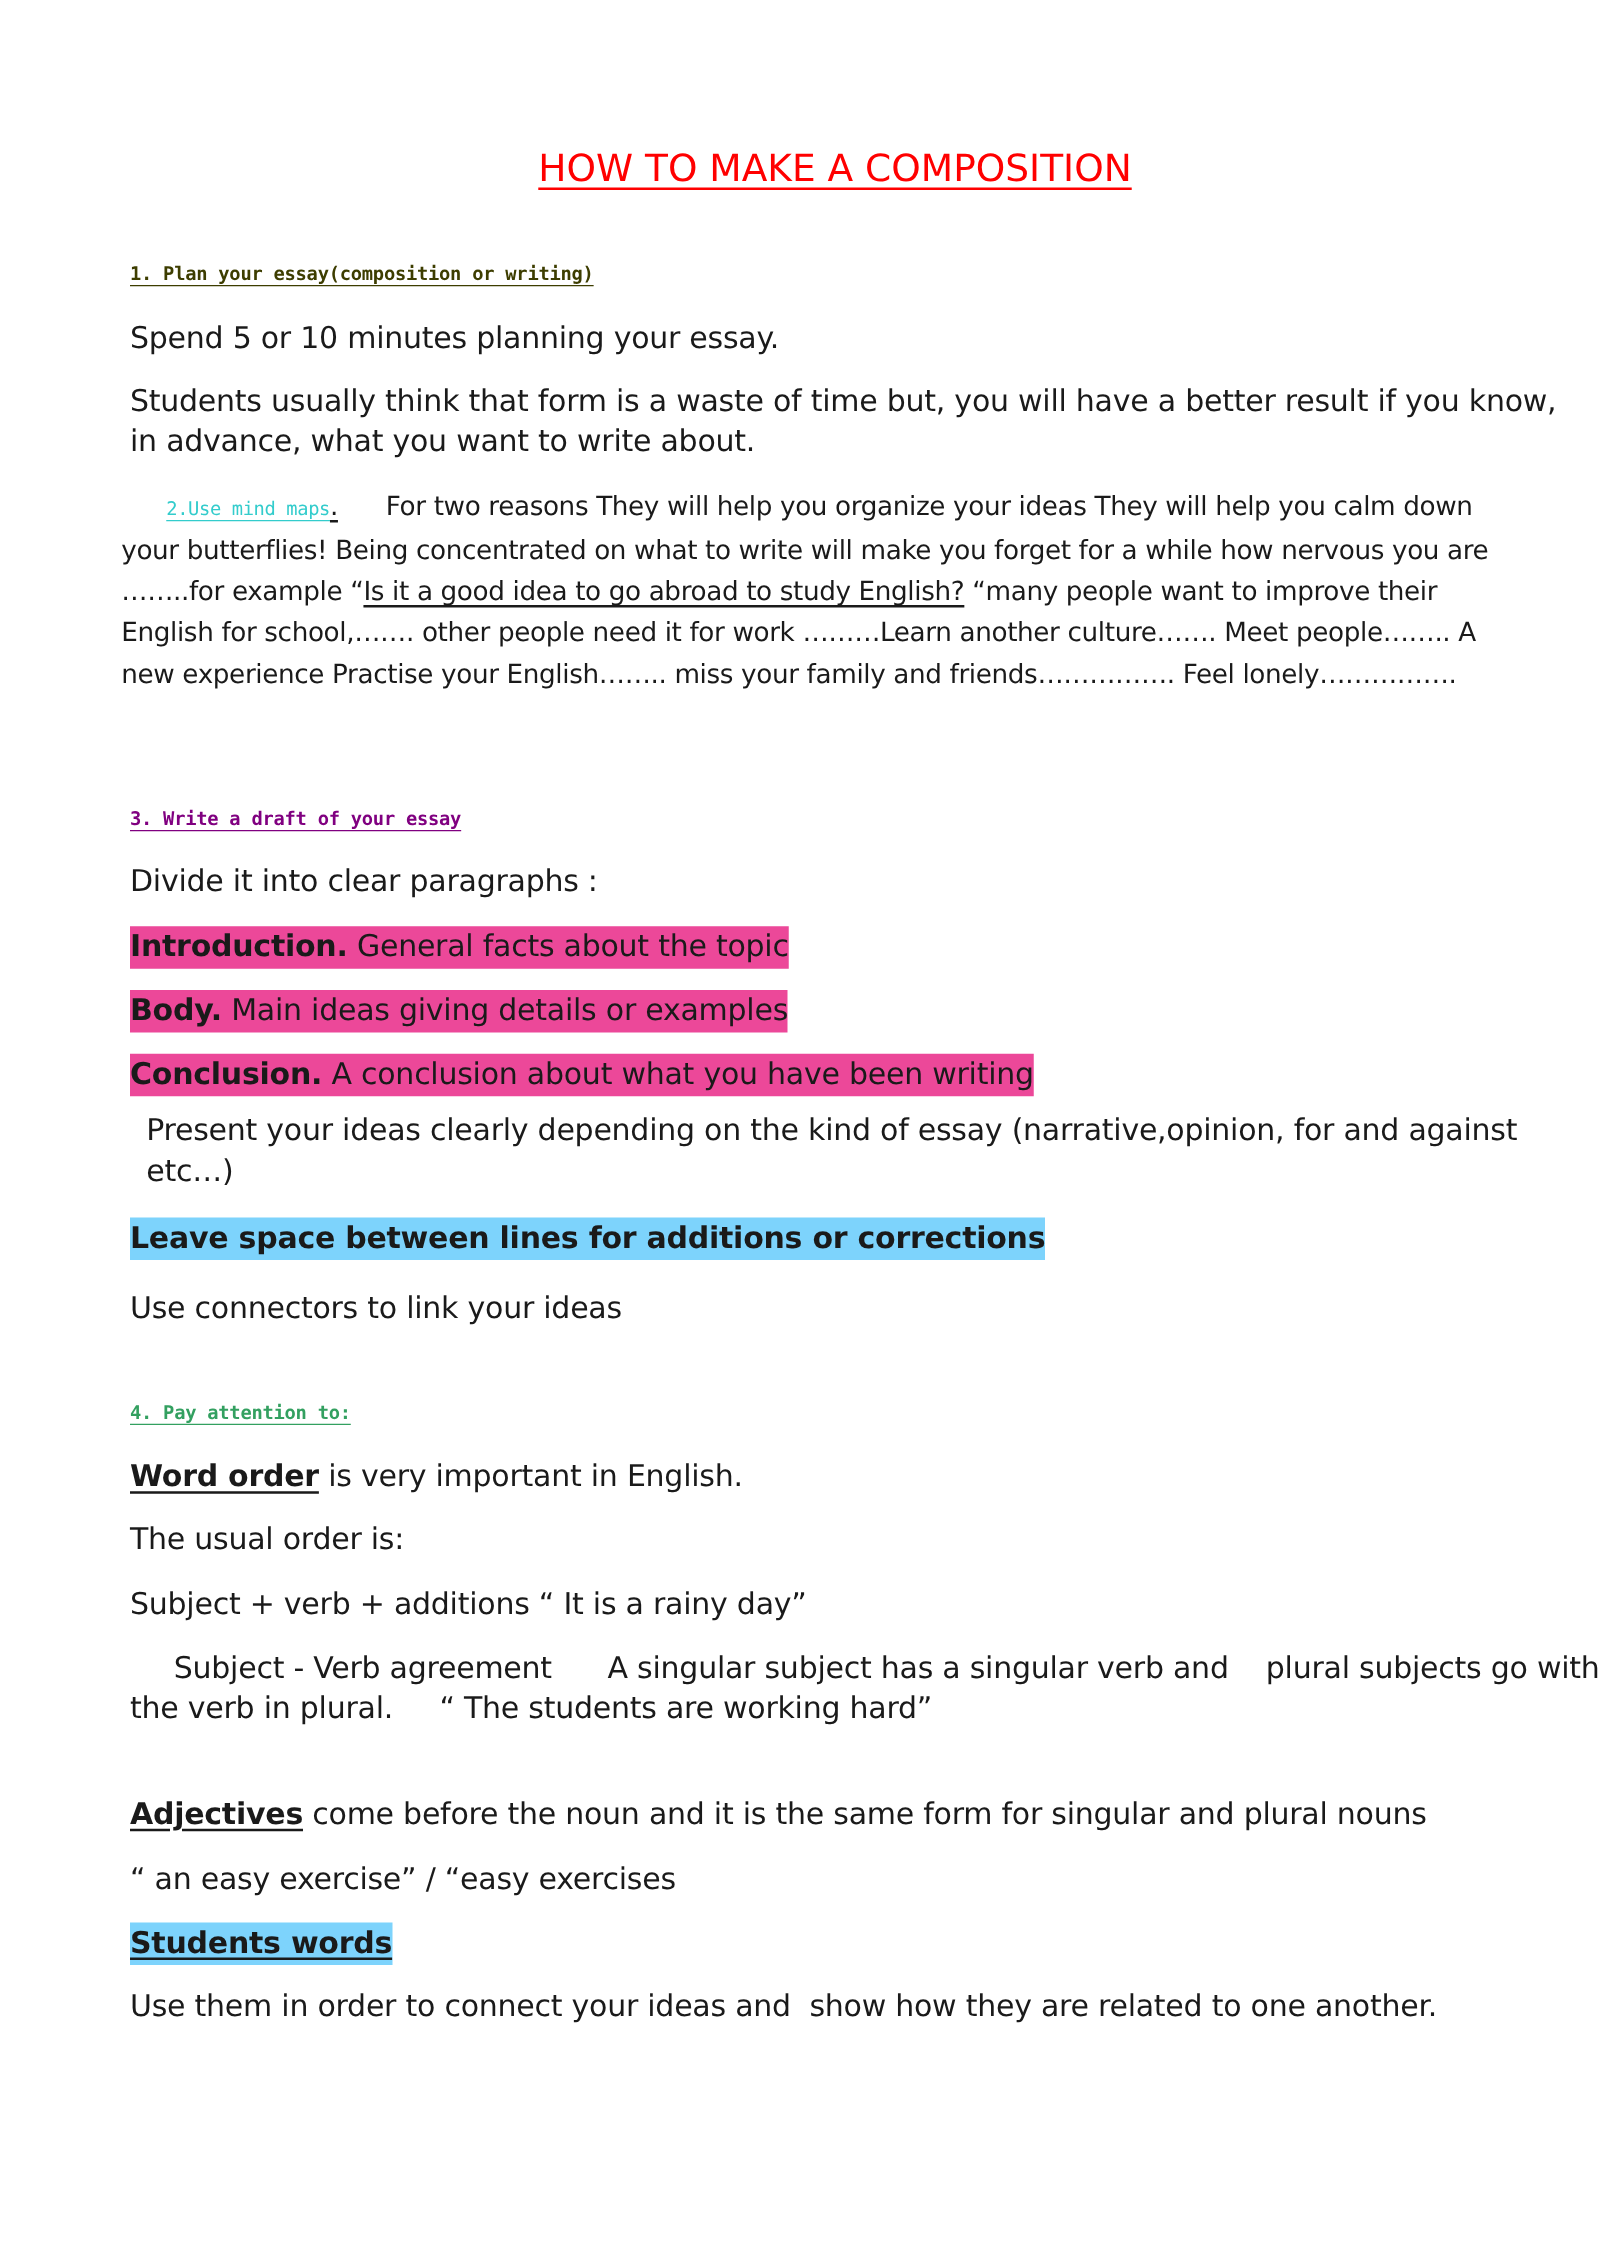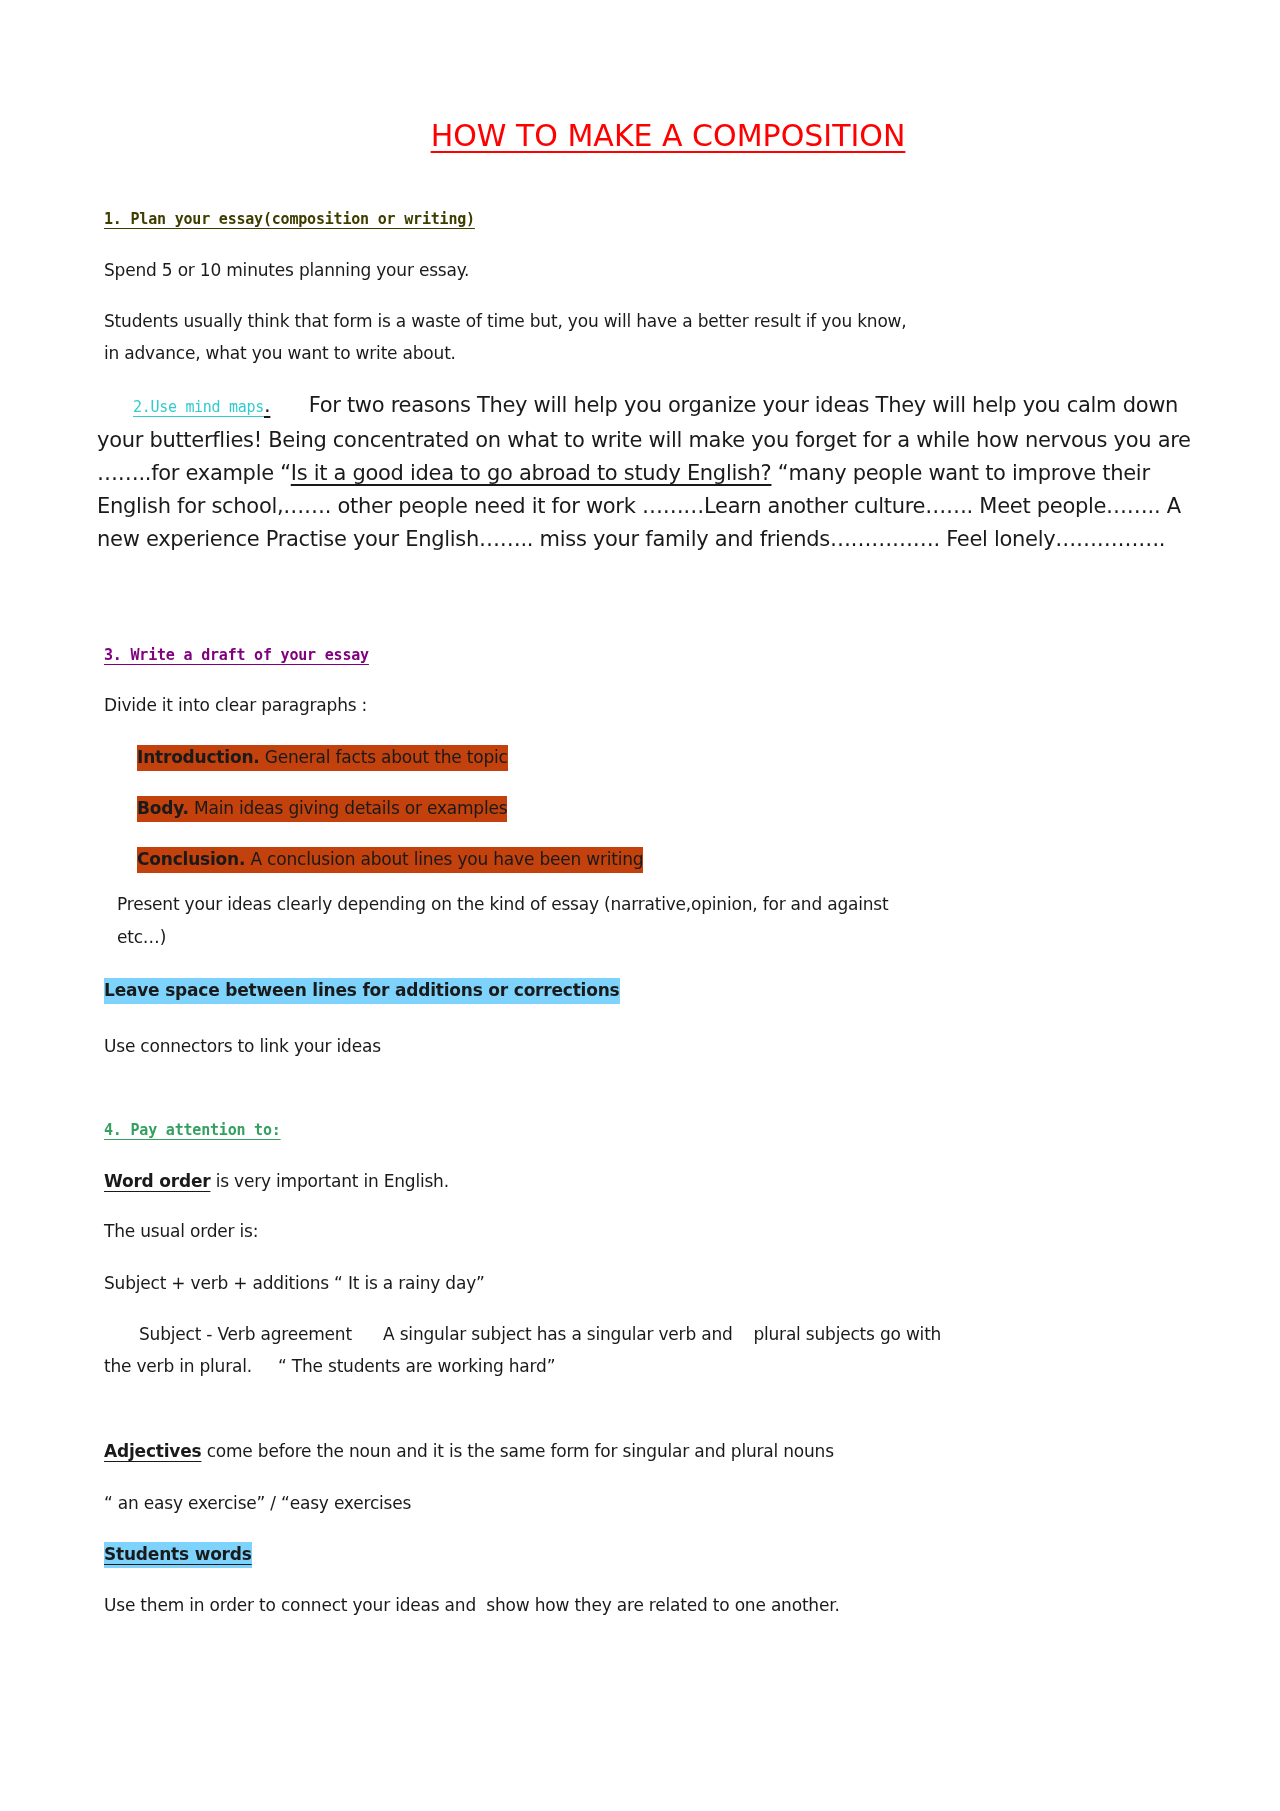--- a/index.html
+++ b/index.html
@@ -1,34 +1,34 @@
 <!DOCTYPE html>
 <html><head>
 <meta charset="utf-8">
 <style>
   html, body { margin: 0; padding: 0; background: #ffffff; }
   body {
     width: 1280px; height: 1811px; position: relative; overflow: hidden;
     font-family: "DejaVu Sans", sans-serif; color: #1a1a1a;
   }
   .line {
-    position: absolute; left: 104px; font-size: 17px; line-height: 30px;
+    position: absolute; left: 104px; font-size: 24px; line-height: 30px;
     white-space: nowrap; letter-spacing: -0.2px;
   }
   .title {
     position: absolute; top: 118px; left: 0; width: 1336px; text-align: center;
     font-size: 30px; font-weight: normal; color: #ff0000;
     text-decoration: underline; text-decoration-thickness: 2px; text-underline-offset: 5px;
   }
   .h { font-family: "DejaVu Sans Mono", monospace; font-weight: bold; font-size: 15px; text-decoration: underline; text-underline-offset: 4px; }
   .h1 { color: #3d3d00; }
   .h2 { color: #33cccc; font-weight: normal; }
   .h3 { color: #800080; }
   .h4 { color: #33a060; }
-  .yl { background: #c2410c; padding: 2px 0 4px 0; margin-left: 33px; }
+  .yl { background: #ec4899; padding: 2px 0 4px 0; }
   .cy { background: #7dd3fc; padding: 2px 0 4px 0; }
   .b { font-weight: bold; }
   .u { text-decoration: underline; text-underline-offset: 4px; }
   .para {
     position: absolute; left: 97px; width: 1110px; font-size: 21px; line-height: 33px;
     letter-spacing: -0.3px;
   }
 </style>
 </head>
 <body>
@@ -41,21 +41,21 @@
 <div class="line" style="top:338px;">in advance, what you want to write about.</div>
 
 <div class="para" style="top:389px; text-indent:36px;">
   <span class="h h2">2.Use mind maps</span><span class="u">.</span>&nbsp;&nbsp;&nbsp;&nbsp;&nbsp;&nbsp;<span>For two reasons They will help you organize your ideas They will help you calm down your butterflies! Being concentrated on what to write will make you forget for a while how nervous you are ……..for example “</span><span class="u">Is it a good idea to go abroad to study English?</span><span> “many people want to improve their English for school,……. other people need it for work ………Learn another culture……. Meet people…….. A new experience Practise your English…….. miss your family and friends……………. Feel lonely…………….</span>
 </div>
 
 <div class="line h h3" style="top:640px;">3. Write a draft of your essay</div>
 <div class="line" style="top:690px;">Divide it into clear paragraphs :</div>
 <div class="line" style="top:742px;"><span class="yl"><span class="b">Introduction.</span><span> General facts about the topic</span></span></div>
 <div class="line" style="top:793px;"><span class="yl"><span class="b">Body.</span><span> Main ideas giving details or examples</span></span></div>
-<div class="line" style="top:844px;"><span class="yl"><span class="b">Conclusion.</span><span> A conclusion about lines you have been writing</span></span></div>
+<div class="line" style="top:844px;"><span class="yl"><span class="b">Conclusion.</span><span> A conclusion about what you have been writing</span></span></div>
 <div class="line" style="top:889px; left:117px;">Present your ideas clearly depending on the kind of essay (narrative,opinion, for and against</div>
 <div class="line" style="top:922px; left:117px;">etc…)</div>
 <div class="line" style="top:975px;"><span class="cy b">Leave space between lines for additions or corrections</span></div>
 <div class="line" style="top:1031px;">Use connectors to link your ideas</div>
 
 <div class="line h h4" style="top:1115px;">4. Pay attention to:</div>
 <div class="line" style="top:1166px;"><span class="b u">Word order</span><span> is very important in English.</span></div>
 <div class="line" style="top:1216px;">The usual order is:</div>
 <div class="line" style="top:1268px; white-space:pre;">Subject + verb + additions “ It is a rainy day”</div>
 <div class="line" style="top:1319px; white-space:pre;margin-left:35px;">Subject - Verb agreement      A singular subject has a singular verb and    plural subjects go with</div>

